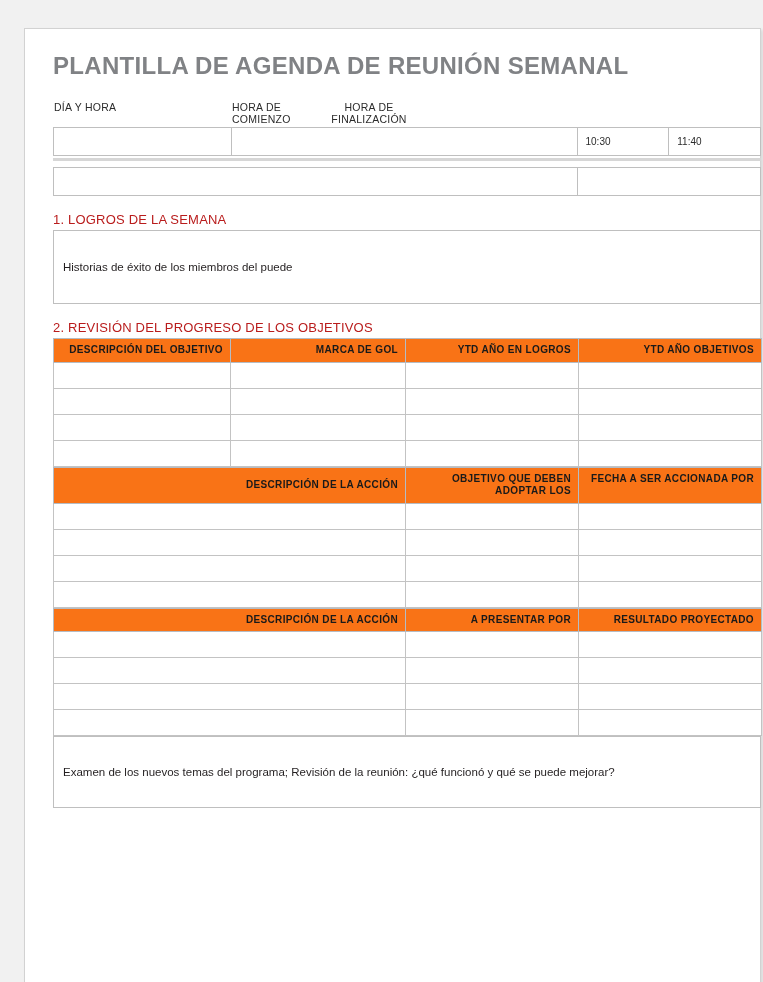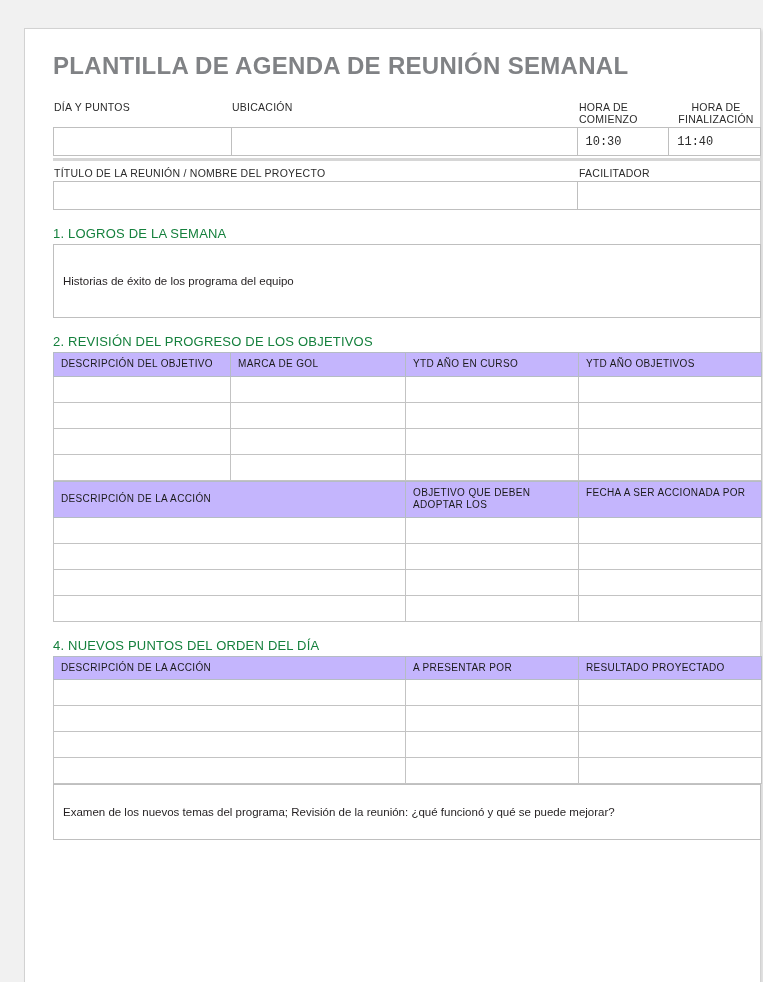--- a/index.html
+++ b/index.html
@@ -75,78 +75,77 @@
     display: flex;
     width: 100%;
     border: 1px solid #bfbfbf;
     box-sizing: border-box;
     background: #fff;
   }
   .box-cell {
     box-sizing: border-box;
     height: 27px;
     border-right: 1px solid #bfbfbf;
-    font-size: 12px;
+    font-size: 10px;
     color: #2b2b2b;
     display: flex;
     align-items: center;
     padding-left: 8px;
-    font-family: Liberation Mono, monospace;
   }
   .box-cell:last-child { border-right: none; }
 
   .spacer-rule {
     height: 3px;
     background: #d6d6d6;
     margin-top: 2px;
     width: 100%;
   }
 
   
   .section-heading {
     font-size: 13px;
-    color: #15803d;
+    color: #b91c1c;
     letter-spacing: 0.2px;
     margin: 16px 0 3px 12px;
     line-height: 15px;
     white-space: nowrap;
   }
 
   
   .note-box {
     margin-left: 12px;
     width: 708px;
     box-sizing: border-box;
     border: 1px solid #bfbfbf;
     background: #fff;
     display: flex;
     align-items: center;
     font-size: 11.5px;
     color: #231f20;
     padding-left: 9px;
   }
   .note-box.tall   { height: 74px; }
-  .note-box.review { height: 56px; }
+  .note-box.review { height: 72px; }
 
   
   table.grid {
     margin-left: 12px;
     width: 708px;
     border-collapse: collapse;
     table-layout: fixed;
     background: #fff;
   }
   table.grid th {
-    background: #c4b5fd;
+    background: #f97316;
     border: 1px solid #b5bcc4;
     font-size: 10px;
-    font-weight: normal;
+    font-weight: bold;
     color: #1a1a1a;
     letter-spacing: 0.35px;
-    text-align: left;
+    text-align: right;
     vertical-align: top;
     padding: 5px 7px 5px 7px;
     line-height: 12.5px;
     height: 22px;
     box-sizing: border-box;
   }
   table.grid td {
     border: 1px solid #c3c3c3;
     height: 26px;
     padding: 0 6px;
@@ -159,61 +158,56 @@
 </head>
 <body>
 
 <div class="page-shadow">
   <div class="page">
 
     <div class="doc-title">PLANTILLA DE AGENDA DE REUNIÓN SEMANAL</div>
 
     <div class="form-block">
       <div class="label-row">
-        <div class="field-label" style="width:178px;">DÍA Y PUNTOS</div>
-        <div class="field-label" style="width:347px;">UBICACIÓN</div>
+        <div class="field-label" style="width:178px;">DÍA Y HORA</div>
         <div class="field-label two-line" style="width:92px; white-space:normal;">HORA DE COMIENZO</div>
         <div class="field-label two-line" style="width:91px; white-space:normal;text-align:center;">HORA DE FINALIZACIÓN</div>
       </div>
       <div class="box-row">
         <div class="box-cell" style="width:178px;"></div>
         <div class="box-cell" style="width:347px;"></div>
         <div class="box-cell" style="width:92px;">10:30</div>
         <div class="box-cell" style="width:91px;">11:40</div>
       </div>
       <div class="spacer-rule"></div>
     </div>
 
     <div class="form-block" style="margin-top:6px;">
-      <div class="label-row">
-        <div class="field-label" style="width:525px;">TÍTULO DE LA REUNIÓN / NOMBRE DEL PROYECTO</div>
-        <div class="field-label" style="width:183px;">FACILITADOR</div>
-      </div>
       <div class="box-row">
         <div class="box-cell" style="width:525px;"></div>
         <div class="box-cell" style="width:183px;"></div>
       </div>
     </div>
 
     <div class="section-heading">1. LOGROS DE LA SEMANA</div>
-    <div class="note-box tall">Historias de éxito de los programa del equipo</div>
+    <div class="note-box tall">Historias de éxito de los miembros del puede</div>
 
     <div class="section-heading">2. REVISIÓN DEL PROGRESO DE LOS OBJETIVOS</div>
     <table class="grid">
       <colgroup>
         <col style="width:177px">
           <col style="width:175px">
         <col style="width:173px">
           <col style="width:183px">
       </colgroup>
       <thead>
         <tr>
           <th>DESCRIPCIÓN DEL OBJETIVO</th>
           <th>MARCA DE GOL</th>
-          <th>YTD AÑO EN CURSO</th>
+          <th>YTD AÑO EN LOGROS</th>
           <th>YTD AÑO OBJETIVOS</th>
         </tr>
       </thead>
       <tbody>
         <tr>
           <td></td>
           <td></td>
           <td></td>
           <td></td>
         </tr>
@@ -268,21 +262,20 @@
           <td></td>
         </tr>
         <tr>
           <td></td>
           <td></td>
           <td></td>
         </tr>
       </tbody>
     </table>
 
-    <div class="section-heading">4. NUEVOS PUNTOS DEL ORDEN DEL DÍA</div>
     <table class="grid">
       <colgroup>
         <col style="width:352px">
           <col style="width:173px">
           <col style="width:183px">
       </colgroup>
       <thead>
         <tr>
           <th>DESCRIPCIÓN DE LA ACCIÓN</th>
           <th>A PRESENTAR POR</th>

